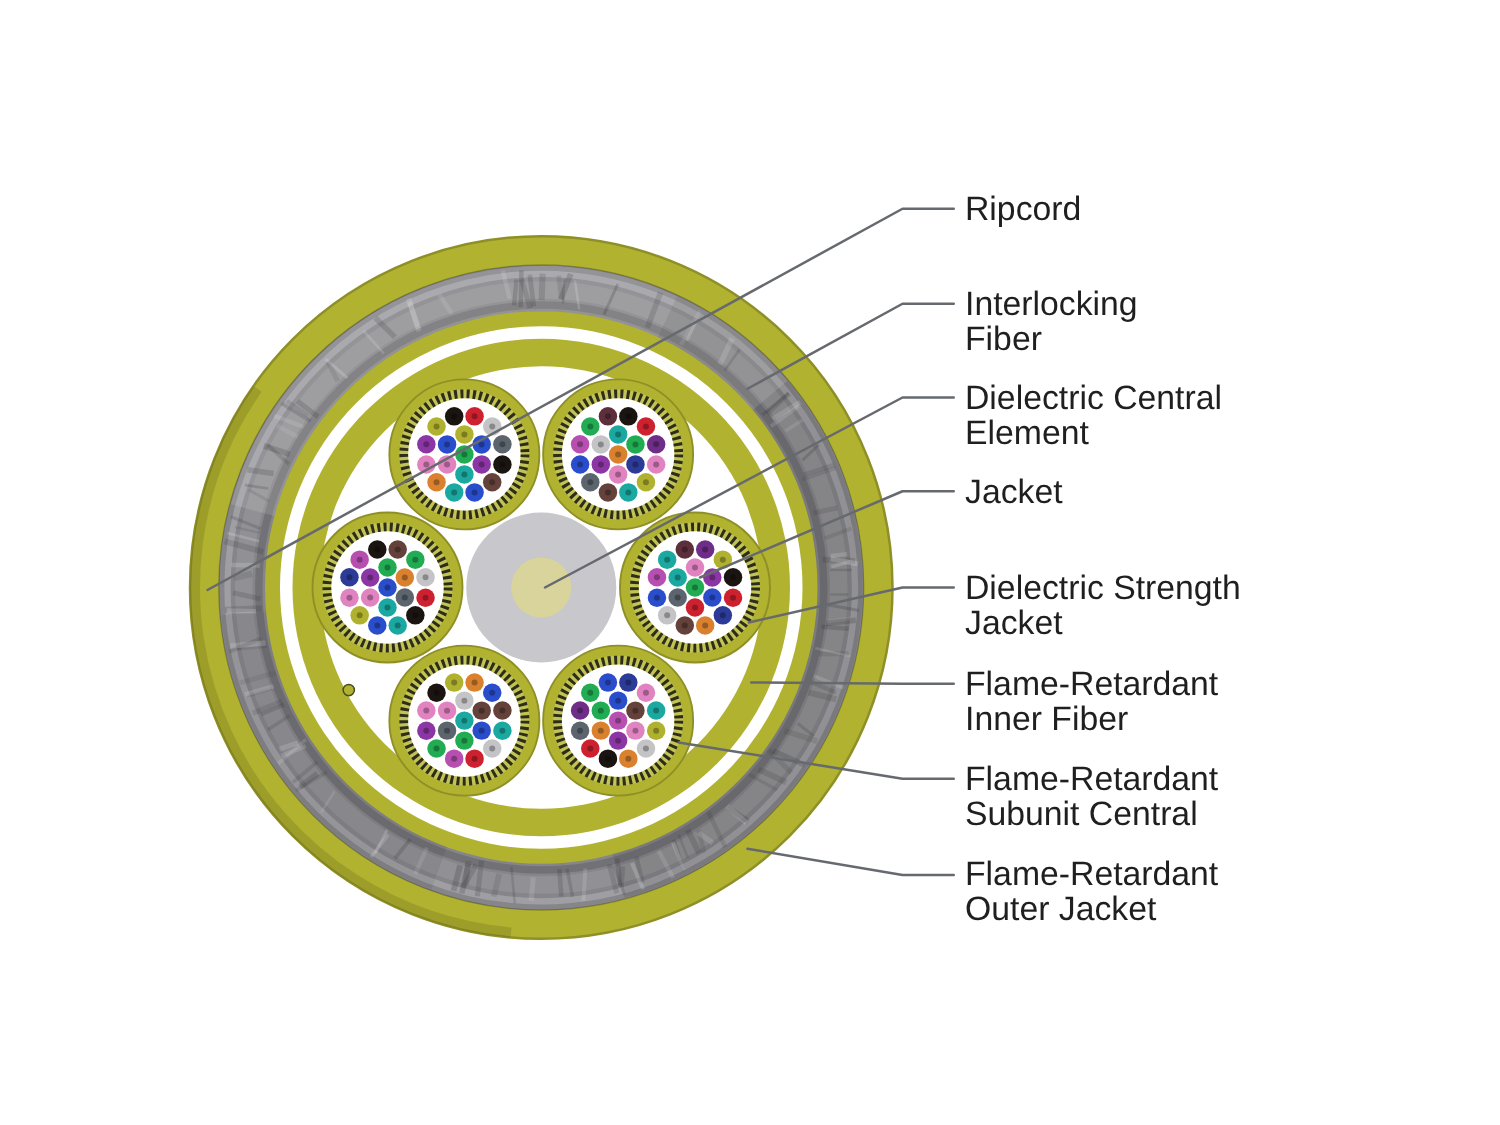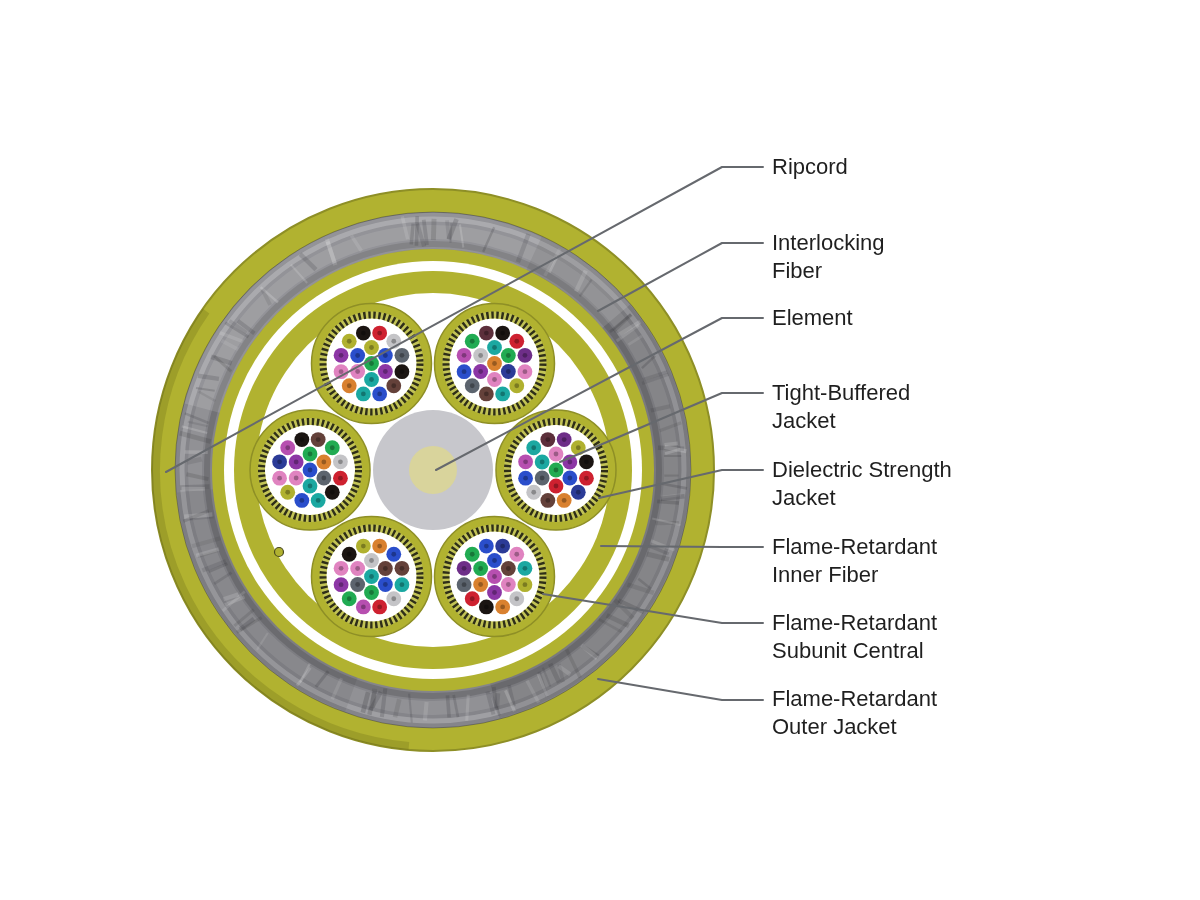--- a/index.html
+++ b/index.html
@@ -7,21 +7,21 @@
     position:relative;
     width:1200px;height:900px;
     background:#ffffff;
     overflow:hidden;
     font-family:"Liberation Sans","DejaVu Sans",sans-serif;
   }
   #diagram{position:absolute;left:0;top:0;}
   .label{
     position:absolute;
     left:772px;
-    font-size:22px;
+    font-size:27px;
     line-height:28px;
     color:#1f1f1f;
     white-space:nowrap;
   }
 </style>
 </head>
 <body>
 
 <div class="stage">
 
@@ -450,24 +450,24 @@
 
   <div class="label" style="top:153px">
     <div>Ripcord</div>
     <div></div>
   </div>
   <div class="label" style="top:229px">
     <div>Interlocking</div>
     <div>Fiber</div>
   </div>
   <div class="label" style="top:304px">
+    <div>Dielectric Central</div>
     <div>Element</div>
   </div>
   <div class="label" style="top:379px">
-    <div>Tight-Buffered</div>
     <div>Jacket</div>
   </div>
   <div class="label" style="top:456px">
     <div>Dielectric Strength</div>
     <div>Jacket</div>
   </div>
   <div class="label" style="top:533px">
     <div>Flame-Retardant</div>
     <div>Inner Fiber</div>
   </div>

